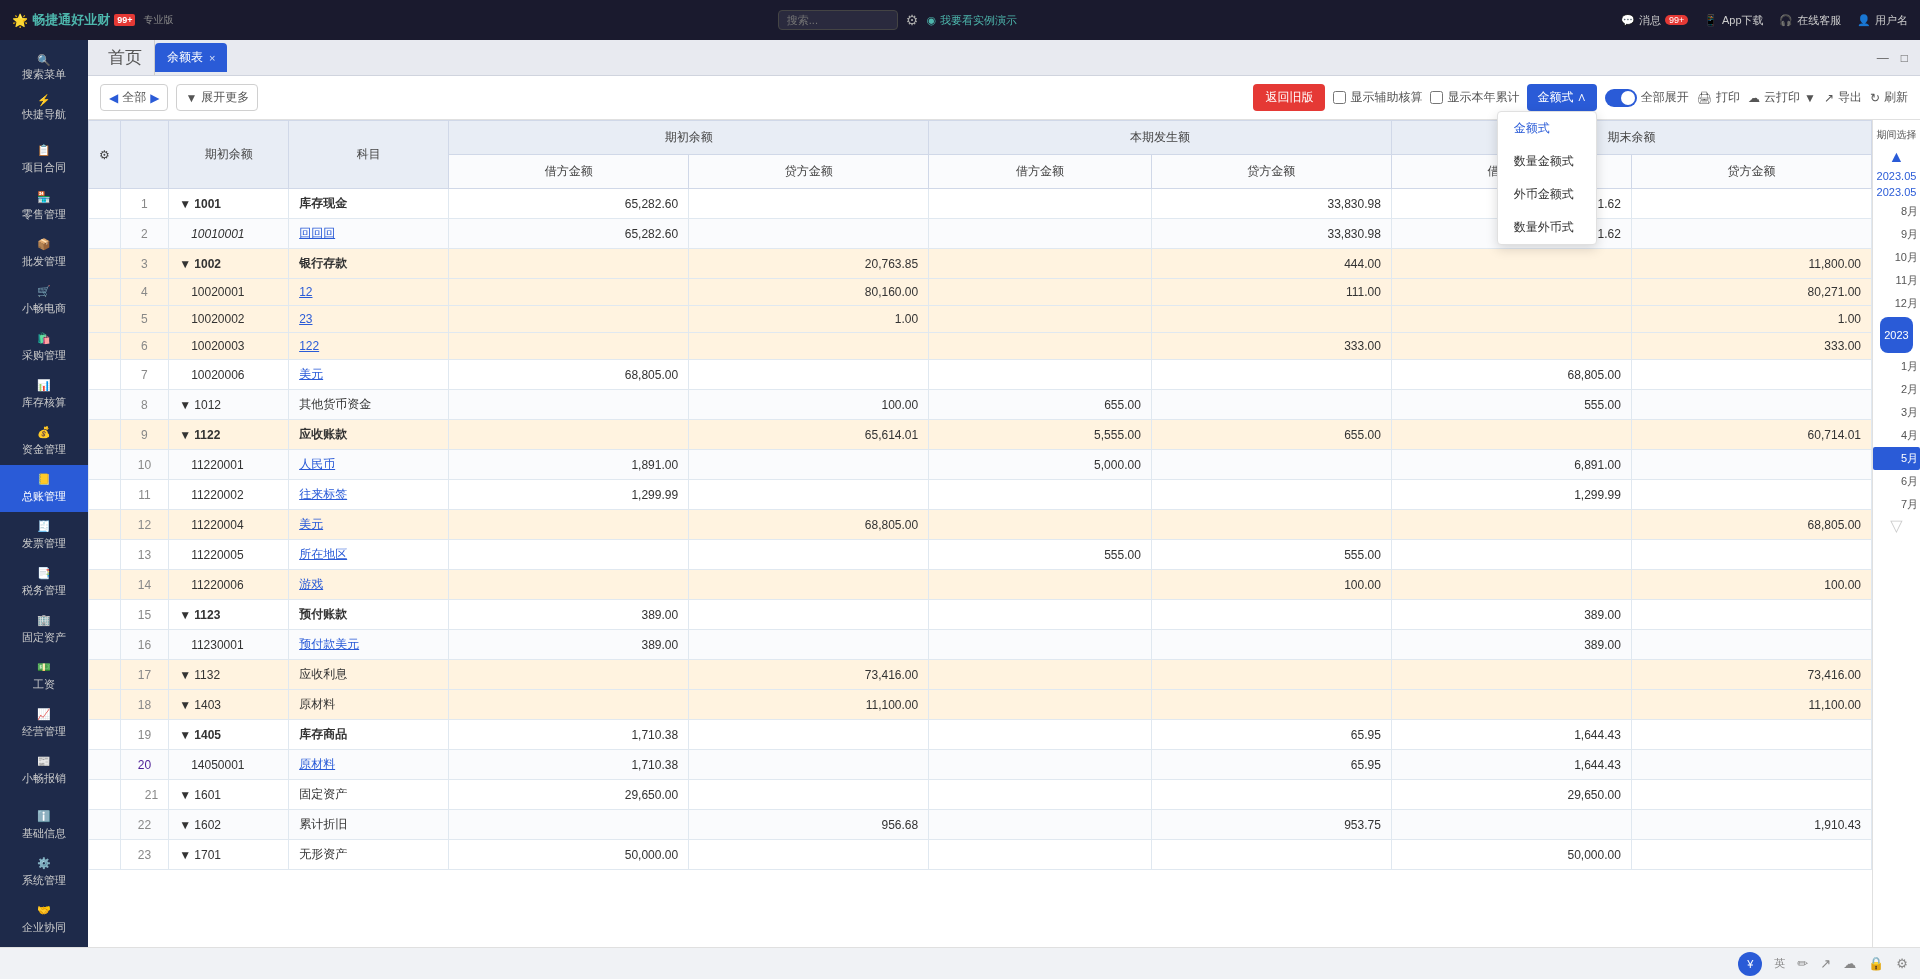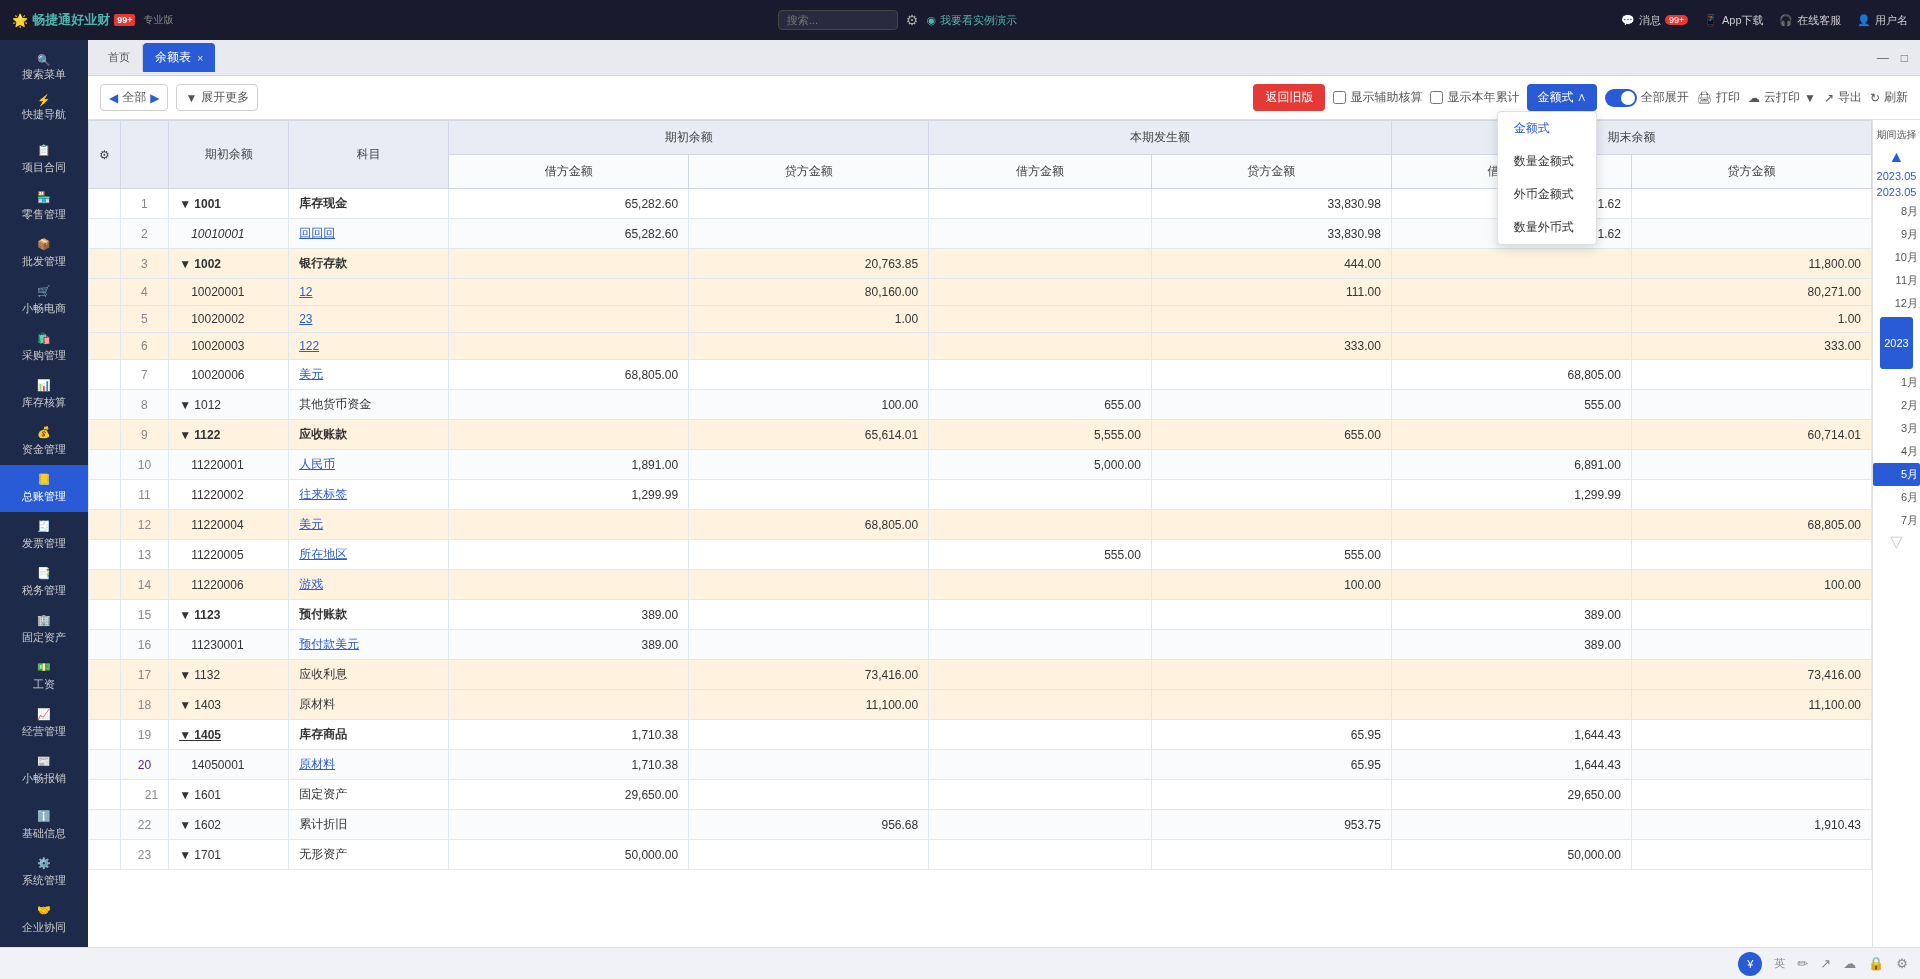--- a/index.html
+++ b/index.html
@@ -31,21 +31,21 @@
     .sidebar-nav { color: #ccc; font-size: 11px; padding: 6px 0; cursor: pointer; text-align: center; width: 100%; }
     .sidebar-item { color: #ccc; font-size: 11px; padding: 8px 4px; cursor: pointer; text-align: center; width: 100%; display: flex; flex-direction: column; align-items: center; gap: 3px; }
     .sidebar-item.active { background: #2a5bd7; color: white; }
     .sidebar-divider { width: 60%; height: 1px; background: #3a4a6a; margin: 4px 0; }
 
     
     .content-area { flex: 1; display: flex; flex-direction: column; overflow: hidden; background: #f5f6fa; }
 
     
     .tabs-bar { height: 36px; background: #e8eaf0; display: flex; align-items: center; padding: 0 8px; border-bottom: 1px solid #d0d4de; flex-shrink: 0; }
-    .tab-home { color: #555; font-size: 11px; padding: 6px 12px; cursor: pointer; border-right: 1px solid #ccc; }
+    .tab-home { color: #555; font-size: 17px; padding: 6px 12px; cursor: pointer; border-right: 1px solid #ccc; }
     .tab-item { background: #2a5bd7; color: white; font-size: 12px; padding: 6px 12px; cursor: pointer; border-radius: 4px 4px 0 0; display: flex; align-items: center; gap: 6px; }
     .tab-close { color: rgba(255,255,255,0.8); font-size: 11px; cursor: pointer; }
     .tab-right-controls { margin-left: auto; display: flex; gap: 4px; }
     .tab-control-btn { color: #666; font-size: 12px; cursor: pointer; padding: 2px 4px; }
 
     
     .page-content { flex: 1; display: flex; flex-direction: column; overflow: hidden; padding: 0; position: relative; }
 
     
     .toolbar { height: 44px; background: white; display: flex; align-items: center; padding: 0 12px; gap: 8px; border-bottom: 1px solid #e0e0e0; flex-shrink: 0; }
@@ -529,21 +529,21 @@
     <td></td>
     <td>11,100.00</td>
     <td></td>
     <td></td>
     <td></td>
     <td>11,100.00</td>
   </tr>
                   <tr>
     <td class="col-seq text-center"></td>
     <td class="col-seq text-center" style="color:#888;">19</td>
-    <td class="text-left"><span style="font-weight:bold;text-decoration:underline;">▼ 1405</span></td>
+    <td class="text-left"><span style="font-weight:bold;">▼ 1405</span></td>
     <td class="text-left"><span style="font-weight:bold;">库存商品</span></td>
     <td>1,710.38</td>
     <td></td>
     <td></td>
     <td>65.95</td>
     <td>1,644.43</td>
     <td></td>
   </tr>
                   <tr>
     <td class="col-seq text-center"></td>
@@ -600,21 +600,21 @@
           <div class="period-panel">
             <div class="period-header">期间选择</div>
             <div class="period-chevron">▲</div>
             <div style="color:#2a5bd7; font-size:11px; padding:2px; cursor:pointer;">2023.05</div>
             <div style="color:#2a5bd7; font-size:11px; padding:2px; cursor:pointer;">2023.05</div>
             <div class="period-month">8月</div>
             <div class="period-month">9月</div>
             <div class="period-month">10月</div>
             <div class="period-month">11月</div>
             <div class="period-month">12月</div>
-            <div style="background:#2a5bd7; color:white; font-size:11px; padding:20px 4px; border-radius:3px; text-align:center; margin:2px;">2023</div>
+            <div style="background:#2a5bd7; color:white; font-size:11px; padding:12px 4px; border-radius:8px; text-align:center; margin:2px;">2023</div>
             <div class="period-month">1月</div>
             <div class="period-month">2月</div>
             <div class="period-month">3月</div>
             <div class="period-month">4月</div>
             <div class="period-month active">5月</div>
             <div class="period-month">6月</div>
             <div class="period-month">7月</div>
             <div style="color:#ccc; font-size:16px; cursor:pointer;">▽</div>
           </div>
 

